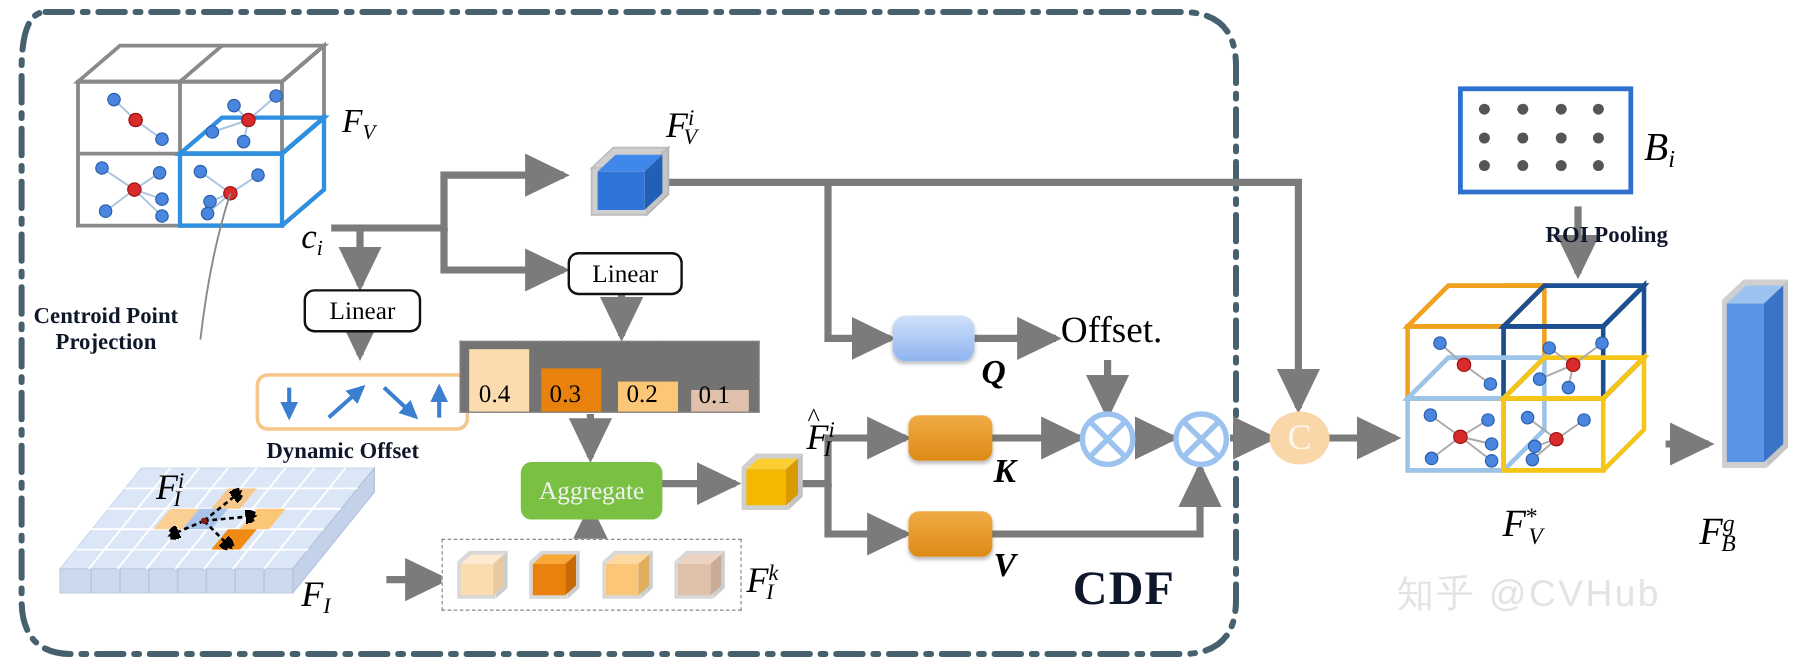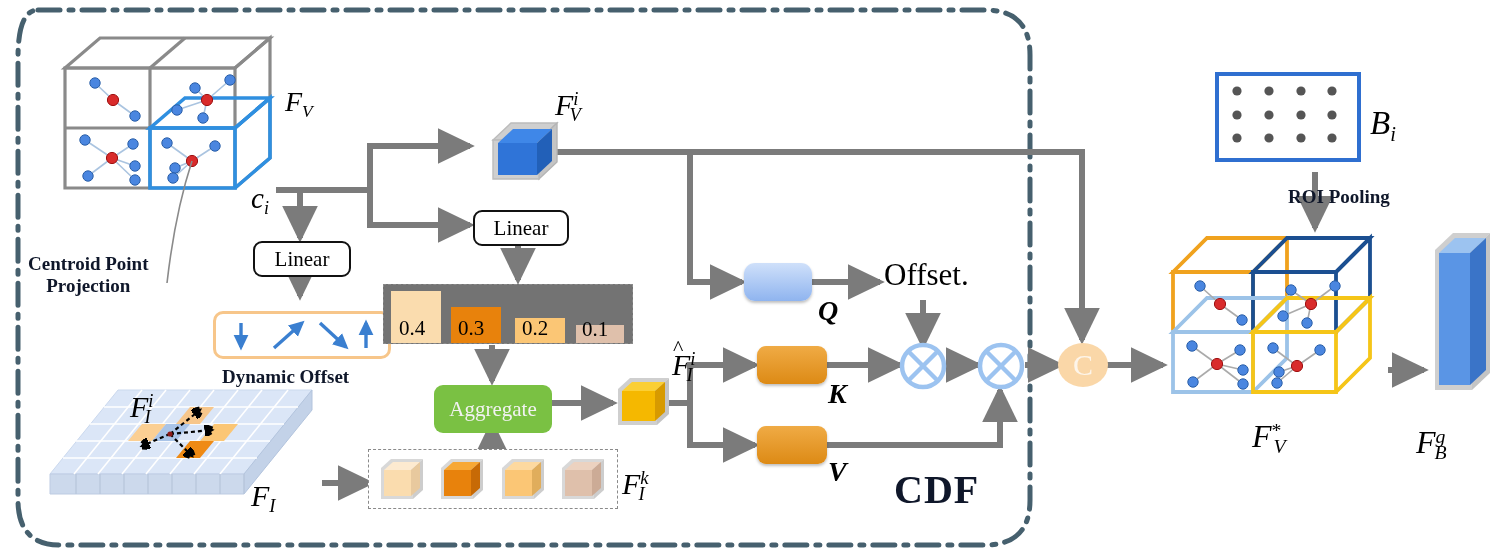--- a/index.html
+++ b/index.html
@@ -438,14 +438,15 @@
     <path d="M 44 22 L 62 5 L 62 145 L 44 162 Z" fill="#c4c4c4"></path>
     <path d="M 7 22 L 44 22 L 44 162 L 7 162 Z" fill="#cfcfcf"></path>
     <path d="M 11 25 L 27 10 L 58 10 L 42 25 Z" fill="#9cc3f0"></path>
     <path d="M 42 25 L 58 10 L 58 142 L 42 157 Z" fill="#3a74c8"></path>
     <path d="M 11 25 L 42 25 L 42 157 L 11 157 Z" fill="#5a95e5"></path>
   </svg>
   <div class="lbl math" style="left:1416px;top:424px;font-size:32px;">
     <span>F</span><span class="sup">g</span><span class="sub" style="margin-left:-11px;">B</span>
   </div>
 
+  <div class="abs wm" style="left:1164px;top:474px;font-size:31px;">知乎 @CVHub</div>
 
 </div>
 
 </body></html>

